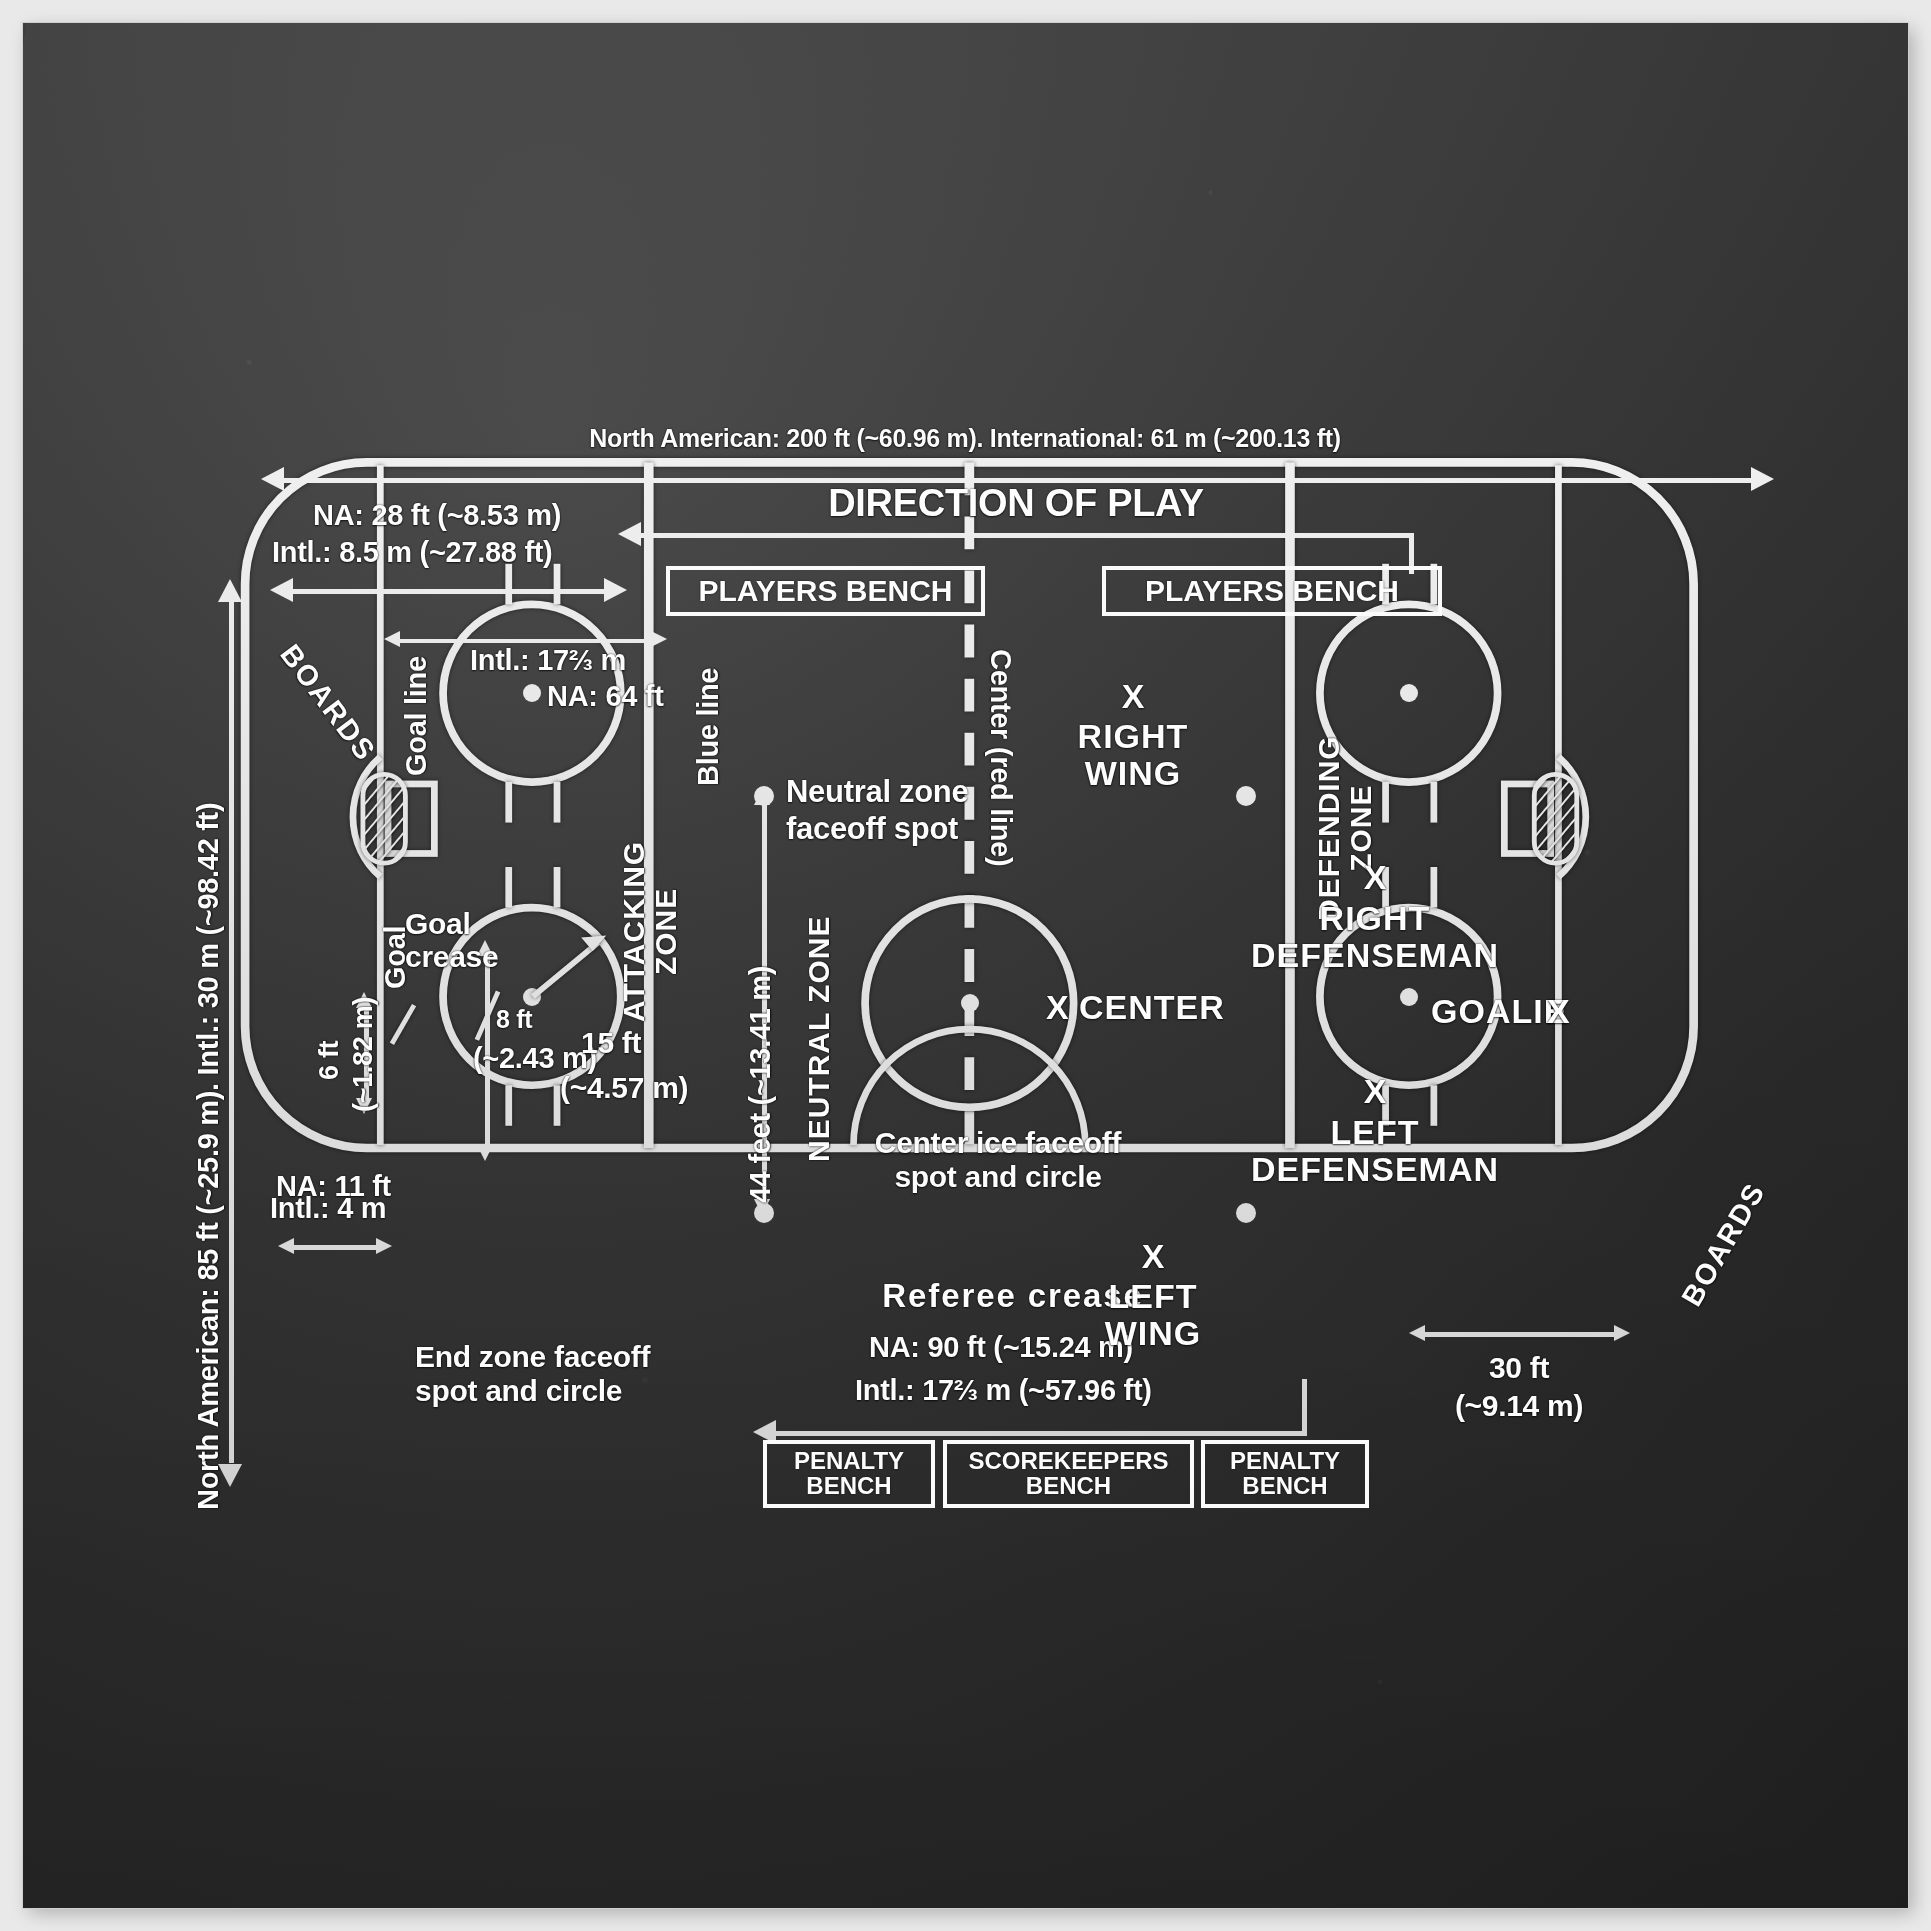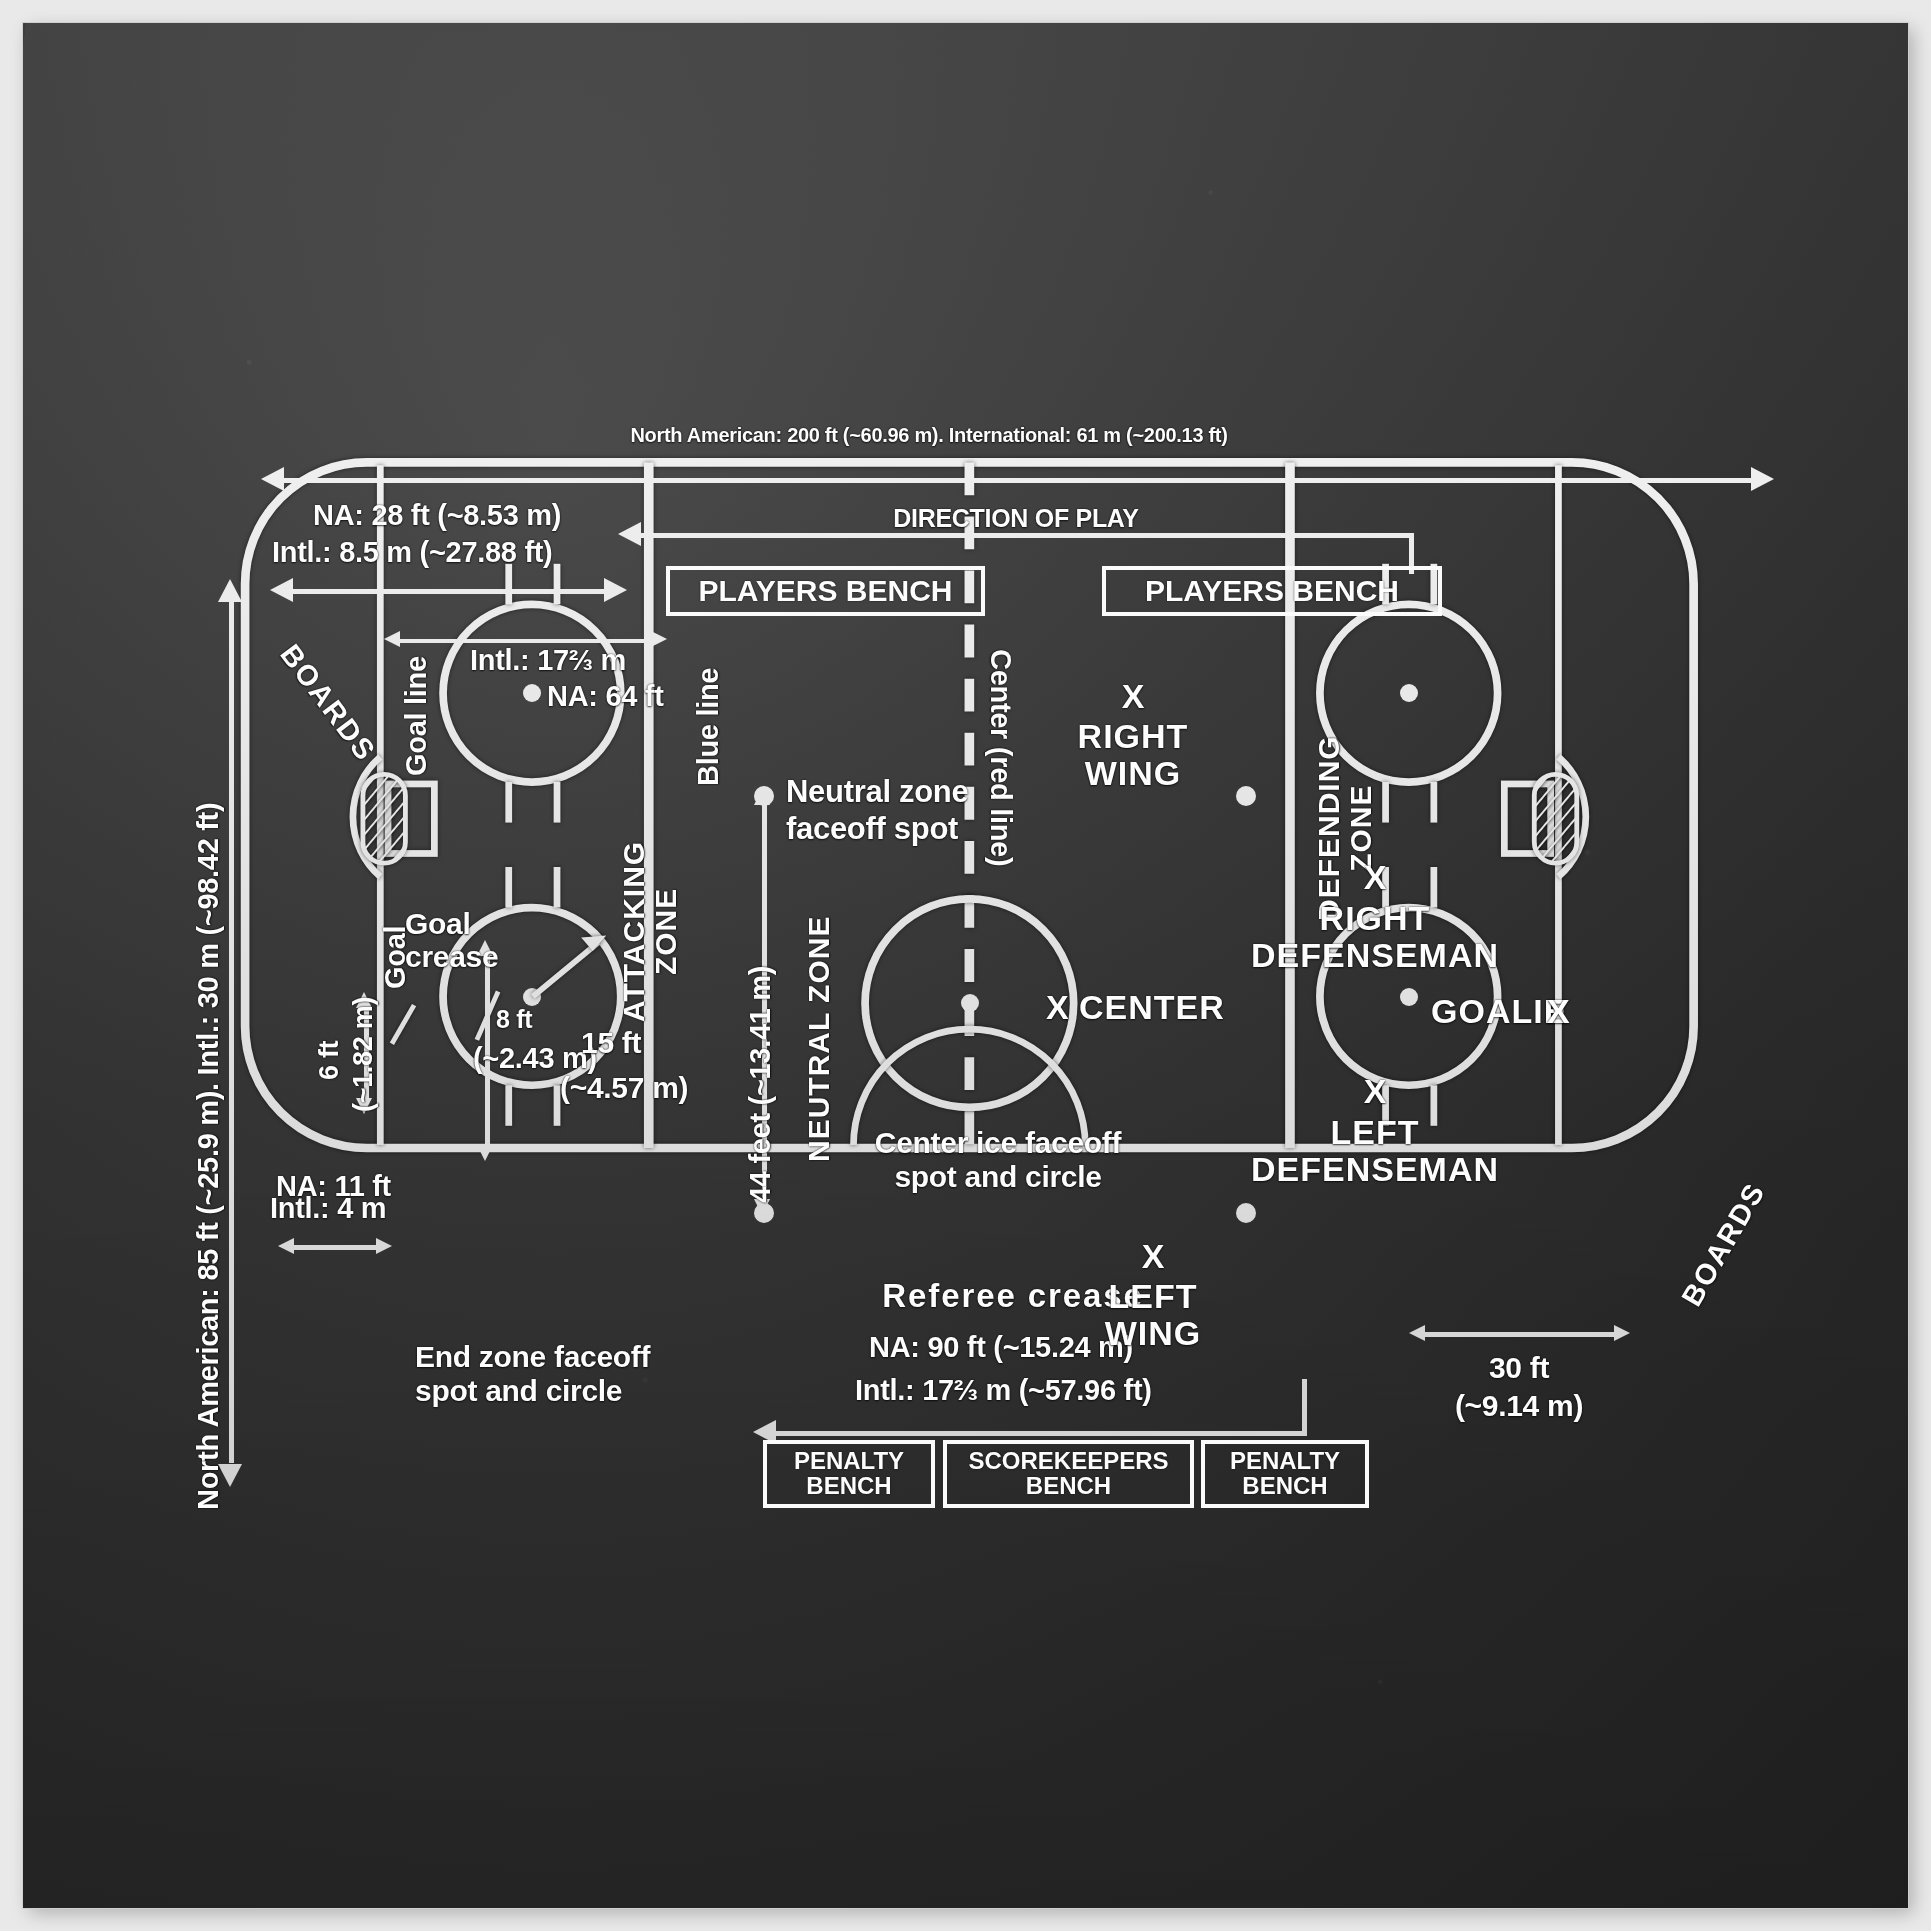--- a/index.html
+++ b/index.html
@@ -153,26 +153,26 @@
   <div class="dot" style="left:500px;top:661px;width:18.3px;height:18.3px;"></div>
   <div class="dot" style="left:500px;top:965px;width:18.3px;height:18.3px;"></div>
   <div class="dot" style="left:1377px;top:661px;width:18.3px;height:18.3px;"></div>
   <div class="dot" style="left:1377px;top:965px;width:18.3px;height:18.3px;"></div>
   <div class="dot" style="left:938px;top:971px;width:18.3px;height:18.3px;"></div>
   <div class="dot" style="left:731px;top:763px;width:20px;height:20px;"></div>
   <div class="dot" style="left:731px;top:1180px;width:20px;height:20px;"></div>
   <div class="dot" style="left:1213px;top:763px;width:20px;height:20px;"></div>
   <div class="dot" style="left:1213px;top:1180px;width:20px;height:20px;"></div>
 
-  <div class="t" style="left:906px;top:402px;font-size:20px;transform:translateX(-50%);">North American: 200 ft (~60.96 m). International: 61 m (~200.13 ft)</div>
+  <div class="t" style="left:942px;top:402px;font-size:25px;transform:translateX(-50%);">North American: 200 ft (~60.96 m). International: 61 m (~200.13 ft)</div>
   <div class="arrowline" style="left:261px;top:455px;width:1468px;height:4.8px;"></div>
   <div class="ah left" style="left:238px;top:444px;"></div>
   <div class="ah right" style="left:1728px;top:444px;"></div>
 
-  <div class="t" style="left:993px;top:482px;font-size:25px;transform:translateX(-50%);">DIRECTION OF PLAY</div>
+  <div class="t" style="left:993px;top:460px;font-size:38px;transform:translateX(-50%);">DIRECTION OF PLAY</div>
   <div class="arrowline" style="left:618px;top:510px;width:772px;height:4.8px;"></div>
   <div class="arrowline" style="left:1386px;top:510px;width:4.8px;height:41px;"></div>
   <div class="ah left" style="left:595px;top:499px;"></div>
 
   <div class="t" style="left:290px;top:477px;font-size:29px;">NA: 28 ft (~8.53 m)</div>
   <div class="t" style="left:249px;top:514px;font-size:29px;">Intl.: 8.5 m (~27.88 ft)</div>
   <div class="arrowline" style="left:270px;top:566px;width:311px;height:4.8px;"></div>
   <div class="ah left" style="left:247px;top:555px;"></div>
   <div class="ah right" style="left:581px;top:555px;"></div>
 

